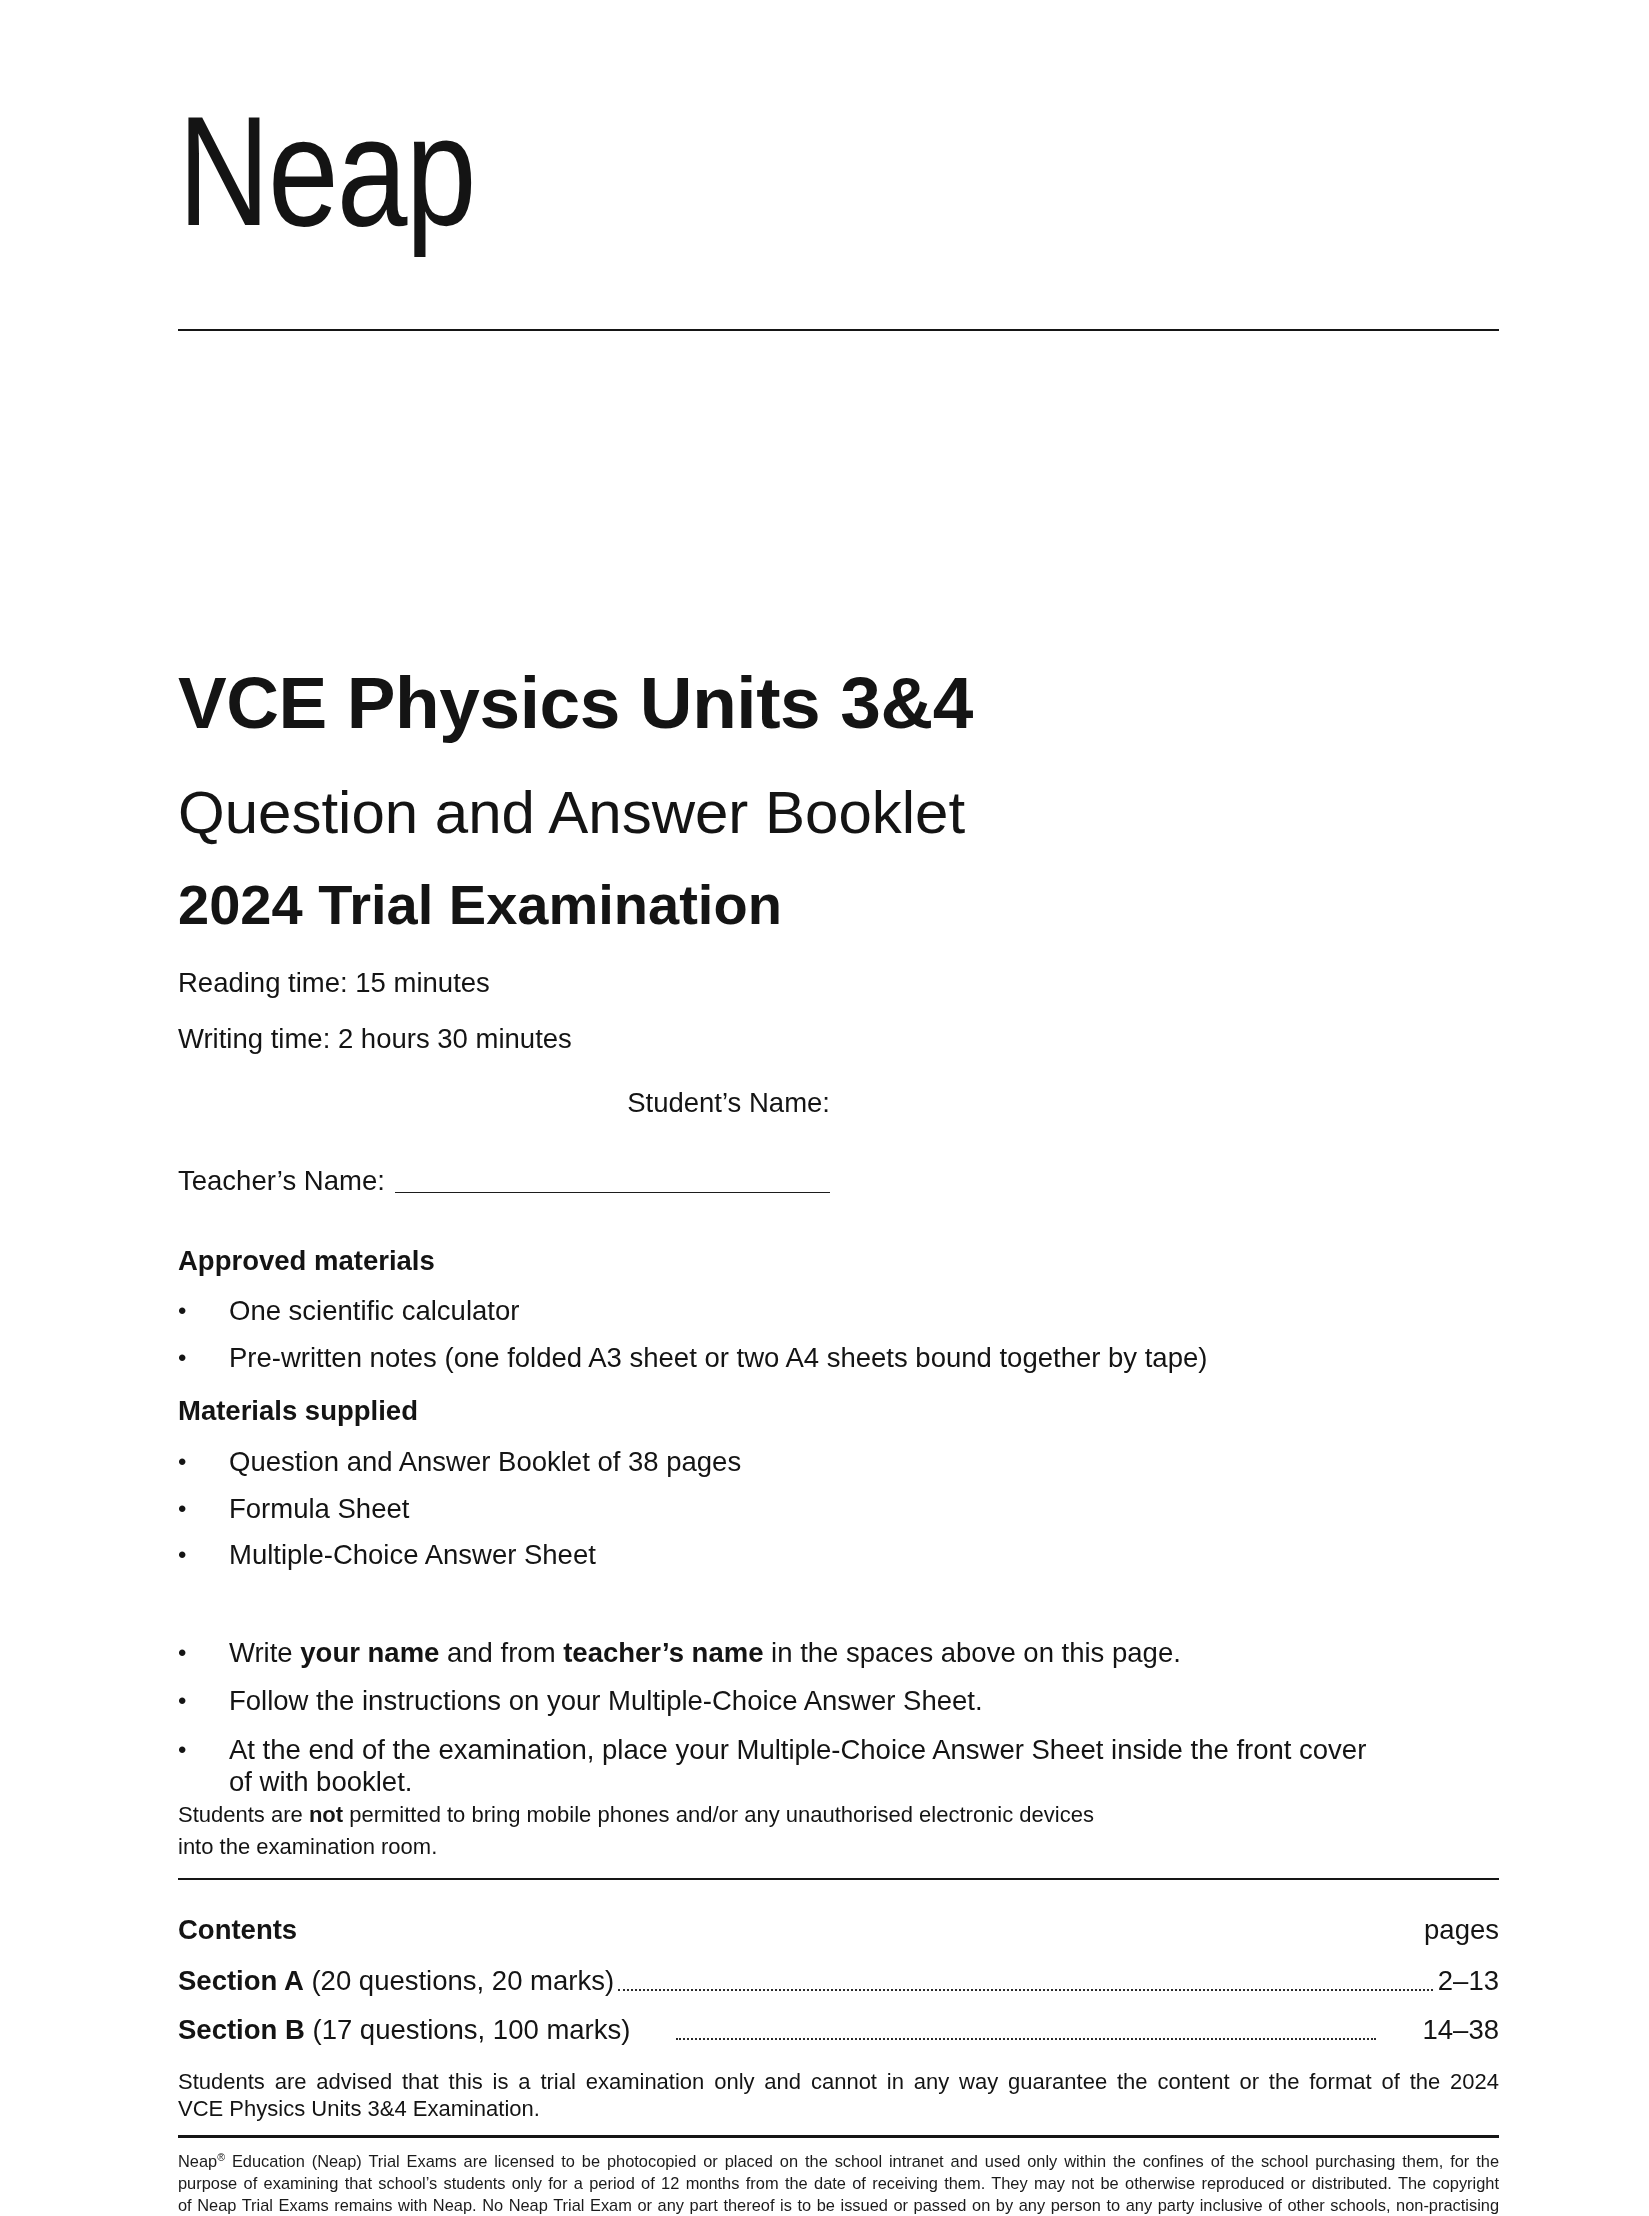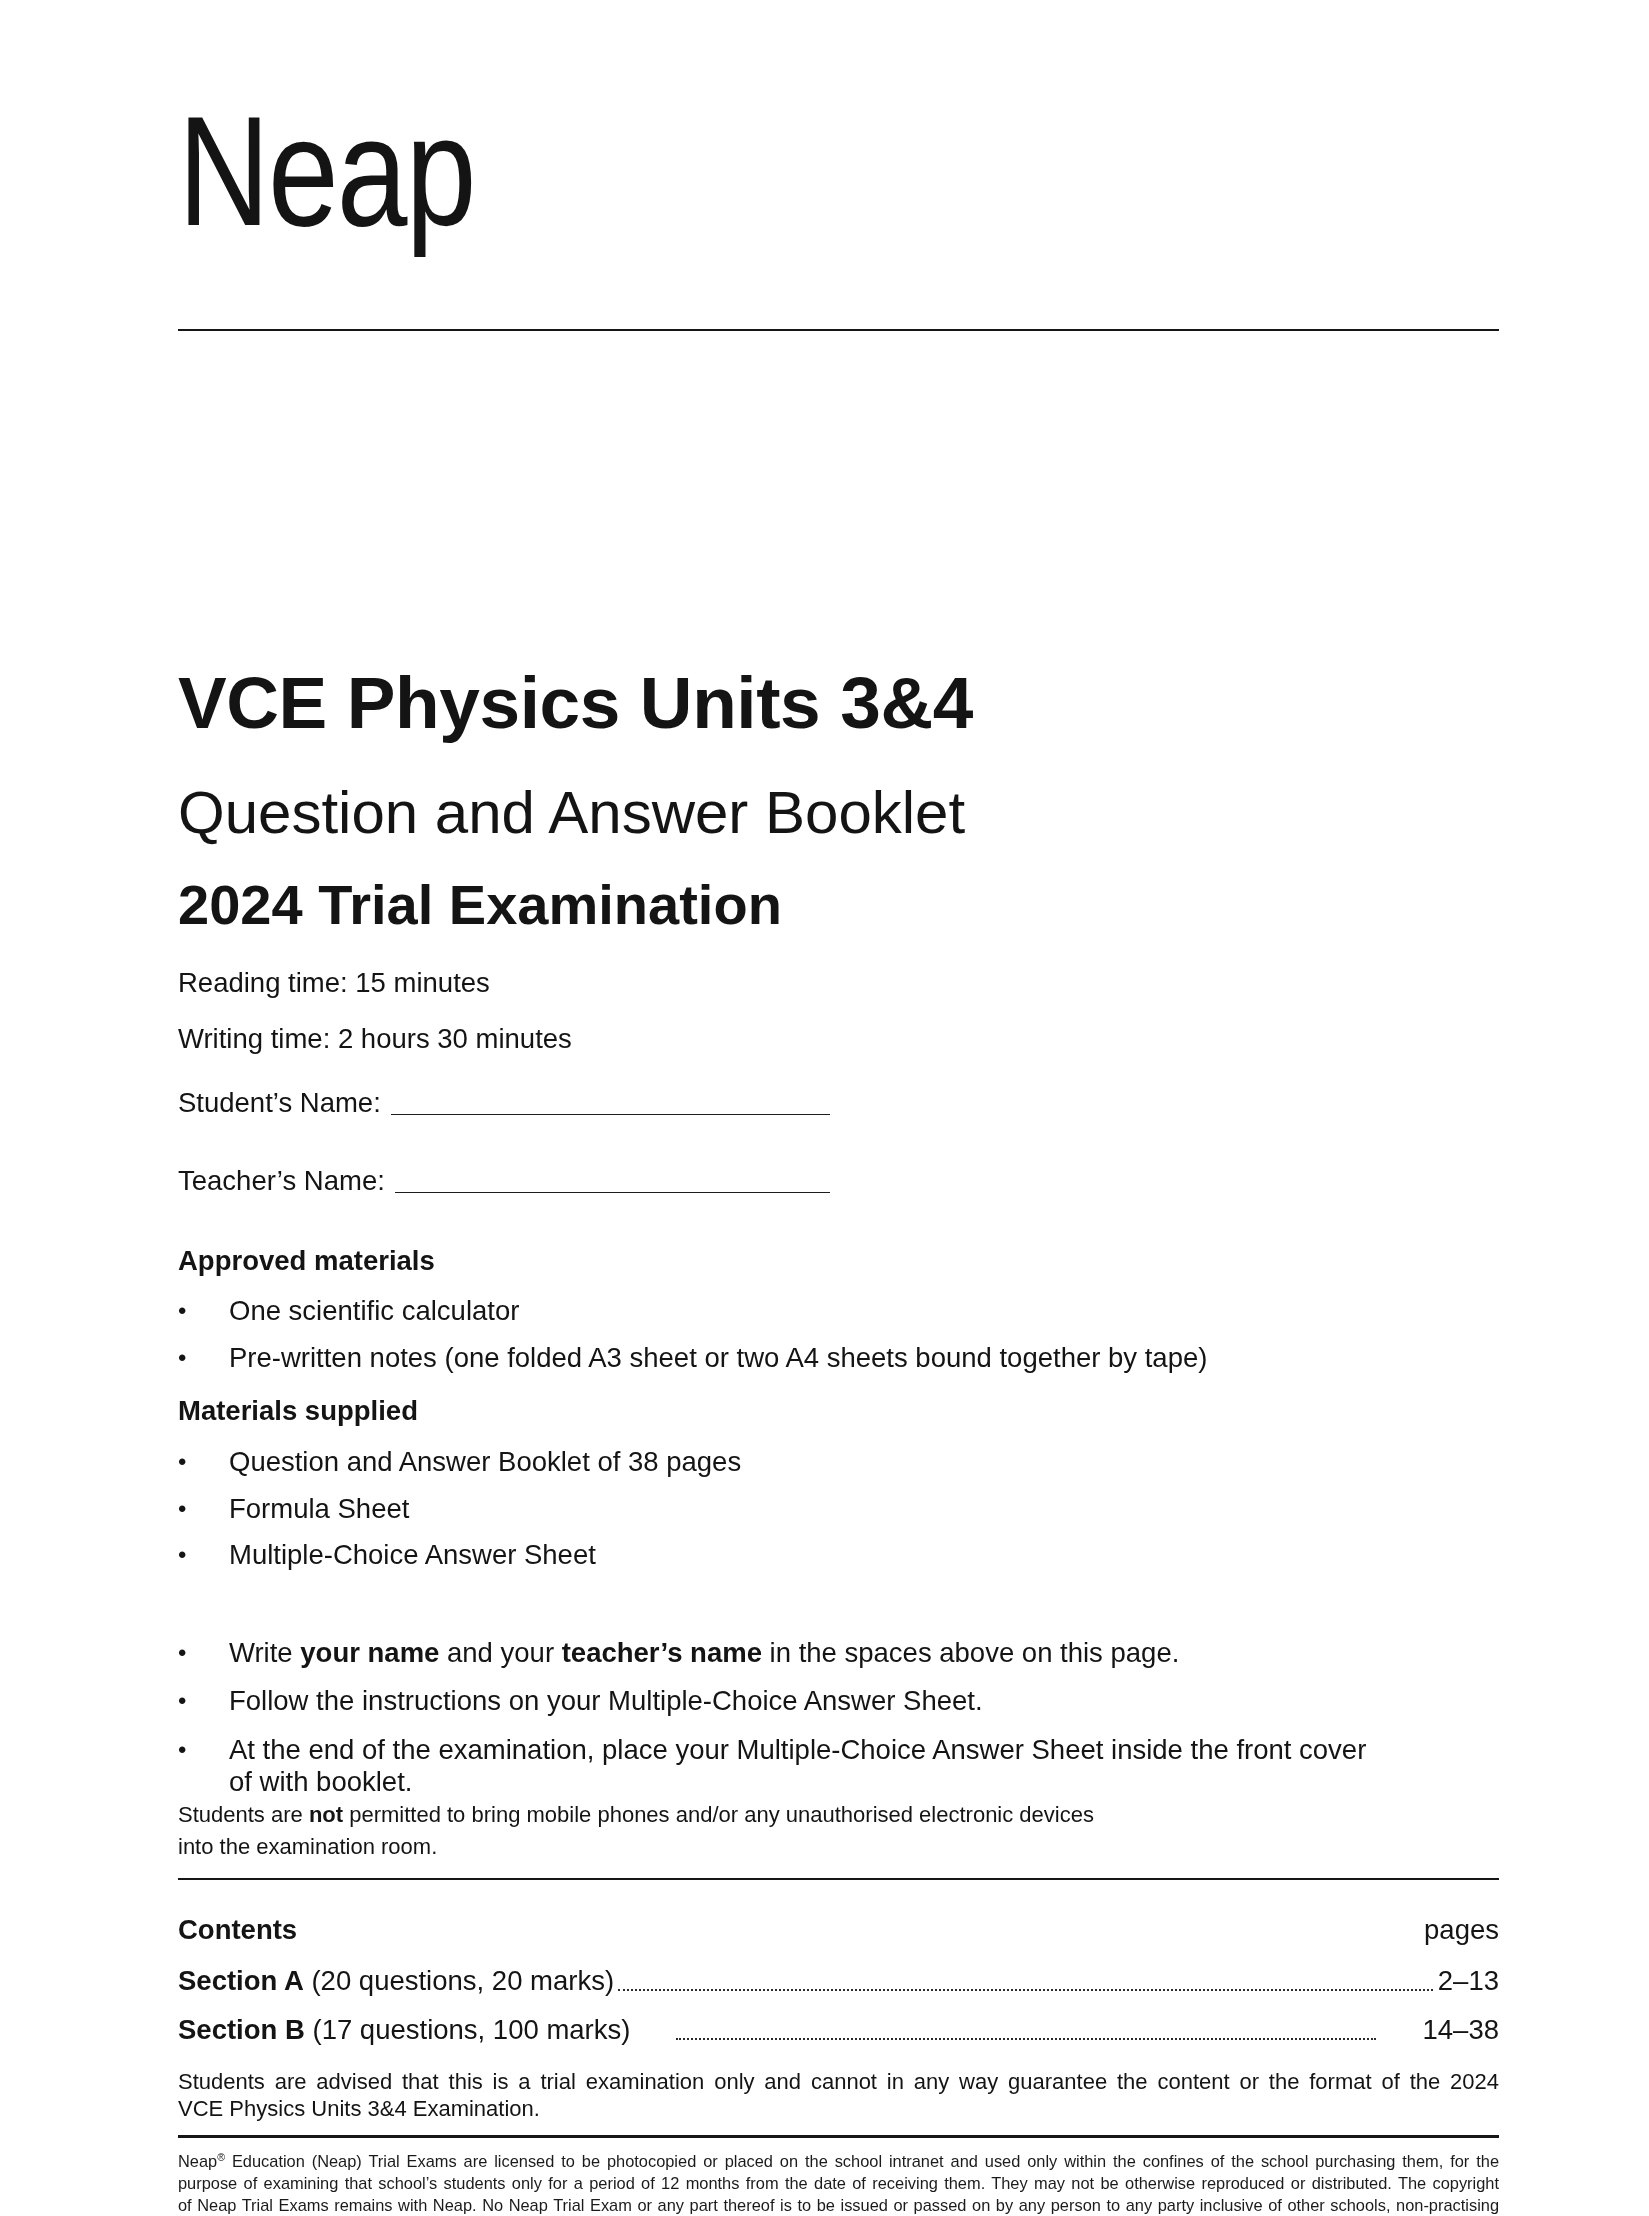--- a/index.html
+++ b/index.html
@@ -24,21 +24,21 @@
 
   #title{top:663px;font-size:73px;font-weight:700;line-height:1.1;letter-spacing:-0.4px;}
   #subtitle{top:780px;font-size:60px;font-weight:400;line-height:1.1;}
   #exam-line{top:874px;font-size:56px;font-weight:700;line-height:1.1;}
 
   .body-line{font-size:27.5px;line-height:1.16;}
   #reading-time{top:967px;}
   #writing-time{top:1023px;}
 
   .name-row{display:flex;align-items:flex-end;width:652px;}
-  #student-row{top:1087px;}
+  #student-row{top:1087px;flex-direction:column;}
   #teacher-row{top:1165px;}
   .fill-line{flex:1;border-bottom:1.8px solid #1d1d1d;margin-left:10.6px;margin-bottom:3.5px;}
 
   .sec-heading{font-size:27.5px;font-weight:700;line-height:1.16;}
   #h-approved{top:1245px;}
   #h-materials{top:1395px;}
   #h-instructions{top:1586px;}
 
   .bullet-row{display:flex;font-size:27.5px;line-height:32px;}
   .bullet{width:51px;flex:none;font-size:24px;line-height:32px;}
@@ -120,21 +120,21 @@
     <span class="bullet-text">Formula Sheet</span>
   </div>
   <div id="ms-item-3" class="abs bullet-row">
     <span class="bullet">•</span>
     <span class="bullet-text">Multiple-Choice Answer Sheet</span>
   </div>
 
 
   <div id="in-item-1" class="abs bullet-row">
     <span class="bullet">•</span>
-    <span class="bullet-text"><span>Write </span><b class="inline">your name</b><span> and your </span><b class="inline">teacher’s name</b><span> in the spaces above on this page.</span></span>
+    <span class="bullet-text"><span>Write </span><b class="inline">your name</b><span> and from </span><b class="inline">teacher’s name</b><span> in the spaces above on this page.</span></span>
   </div>
   <div id="in-item-2" class="abs bullet-row">
     <span class="bullet">•</span>
     <span class="bullet-text">Follow the instructions on your Multiple-Choice Answer Sheet.</span>
   </div>
   <div id="in-item-3" class="abs bullet-row">
     <span class="bullet">•</span>
     <span class="bullet-text">
       <span style="display:block">At the end of the examination, place your Multiple-Choice Answer Sheet inside the front cover</span>
       <span style="display:block">of with booklet.</span>

